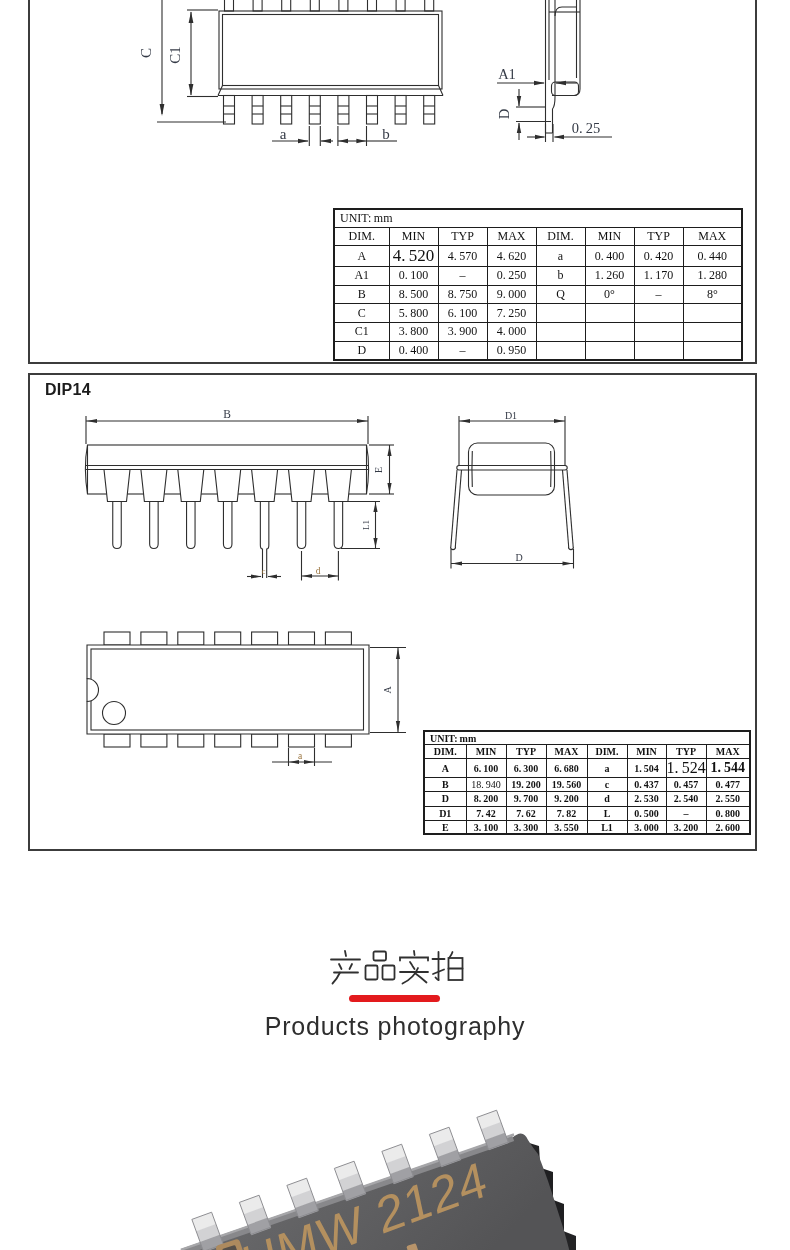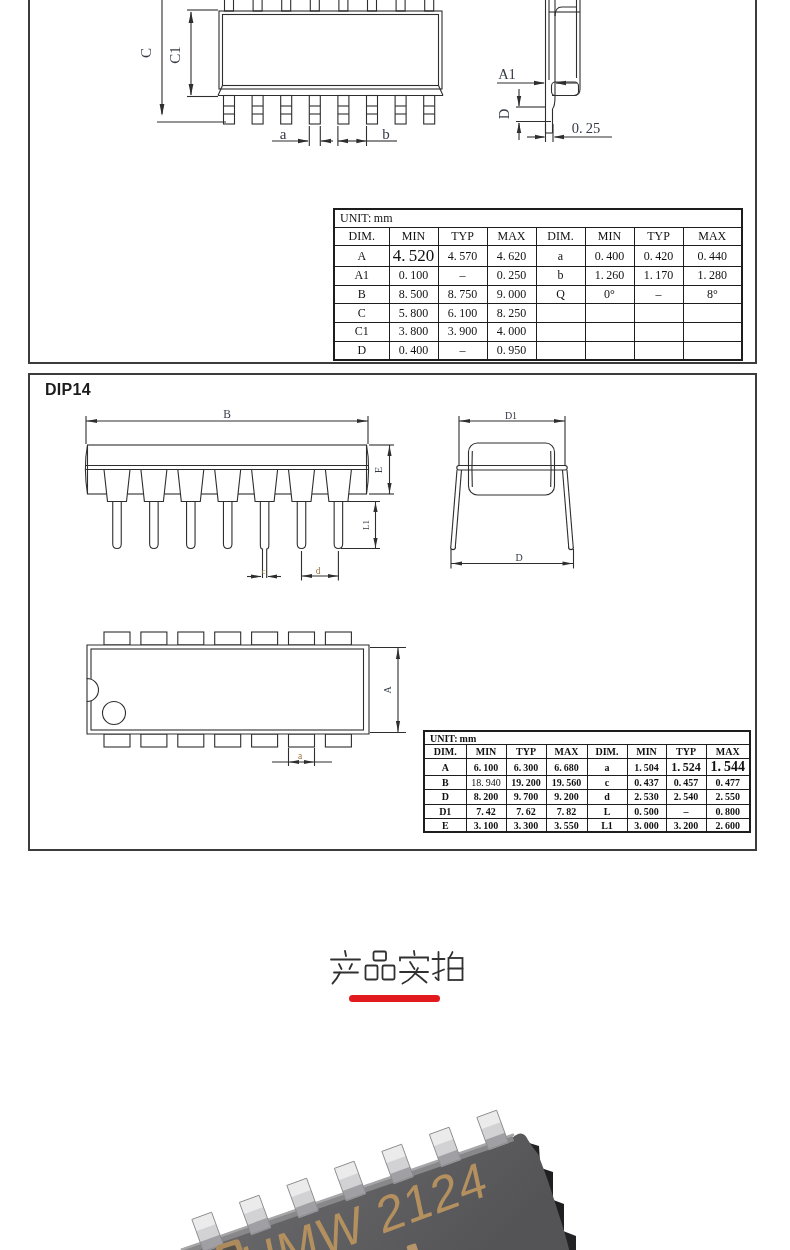--- a/index.html
+++ b/index.html
@@ -352,21 +352,21 @@
             <td style="font-size:12px;">9. 000</td>
             <td style="font-size:12px;">Q</td>
             <td style="font-size:12px;">0°</td>
             <td style="font-size:12px;">–</td>
             <td style="font-size:12px;">8°</td>
           </tr>
 <tr style="height:18.66px">
             <td style="font-size:12px;">C</td>
             <td style="font-size:12px;">5. 800</td>
             <td style="font-size:12px;">6. 100</td>
-            <td style="font-size:12px;">8. 250</td>
+            <td style="font-size:12px;">7. 250</td>
             <td style="font-size:12px;"></td>
             <td style="font-size:12px;"></td>
             <td style="font-size:12px;"></td>
             <td style="font-size:12px;"></td>
           </tr>
 <tr style="height:18.66px">
             <td style="font-size:12px;">C1</td>
             <td style="font-size:12px;">3. 800</td>
             <td style="font-size:12px;">3. 900</td>
             <td style="font-size:12px;">4. 000</td>
@@ -415,21 +415,21 @@
             <td style="font-size:10px;font-weight:bold;">TYP</td>
             <td style="font-size:10px;font-weight:bold;">MAX</td>
           </tr>
 <tr style="height:14.2px">
             <td style="font-size:10px;font-weight:bold;">A</td>
             <td style="font-size:10px;font-weight:bold;">6. 100</td>
             <td style="font-size:10px;font-weight:bold;">6. 300</td>
             <td style="font-size:10px;font-weight:bold;">6. 680</td>
             <td style="font-size:10px;font-weight:bold;">a</td>
             <td style="font-size:10px;font-weight:bold;">1. 504</td>
-            <td style="font-size:12px;font-weight:bold;margin-top:16px;">1. 524</td>
+            <td style="font-size:16px;font-weight:normal;margin-top:16px;">1. 524</td>
             <td style="font-size:14px;font-weight:bold;">1. 544</td>
           </tr>
 <tr style="height:14.2px">
             <td style="font-size:10px;font-weight:bold;">B</td>
             <td style="font-size:10px;font-weight:normal;">18. 940</td>
             <td style="font-size:10px;font-weight:bold;">19. 200</td>
             <td style="font-size:10px;font-weight:bold;">19. 560</td>
             <td style="font-size:10px;font-weight:bold;">c</td>
             <td style="font-size:10px;font-weight:bold;">0. 437</td>
             <td style="font-size:10px;font-weight:bold;">0. 457</td>
@@ -498,20 +498,21 @@
 <line x1="0.5" y1="8" x2="12.5" y2="8"></line>
 <line x1="1" y1="23" x2="12" y2="18.5"></line>
 <path d="M20.5,1 Q19.5,4 17.5,6.5"></path>
 <rect x="16.5" y="7" width="14" height="22"></rect>
 <line x1="16.5" y1="17.5" x2="30.5" y2="17.5"></line>
 </g>
 </svg>
 
 <div class="abs" style="left:349px;top:995px;width:91px;height:7px;background:#e31a1d;border-radius:3.5px;"></div>
 
+<div class="abs" style="left:0;top:1012px;width:790px;text-align:center;font-size:25px;letter-spacing:0.8px;color:#2e2e2e;font-family:'Liberation Sans',sans-serif;">Products photography</div>
 
 <svg class="abs" style="left:100px;top:1085px" width="600" height="165" viewBox="100 1085 600 165" font-family="Liberation Sans,sans-serif">
 <defs>
 <linearGradient id="bodyg" x1="0" y1="0" x2="1" y2="0.3">
 <stop offset="0" stop-color="#727274"></stop>
           <stop offset="0.5" stop-color="#626264"></stop>
           <stop offset="1" stop-color="#545456"></stop>
 </linearGradient>
 </defs>
 

